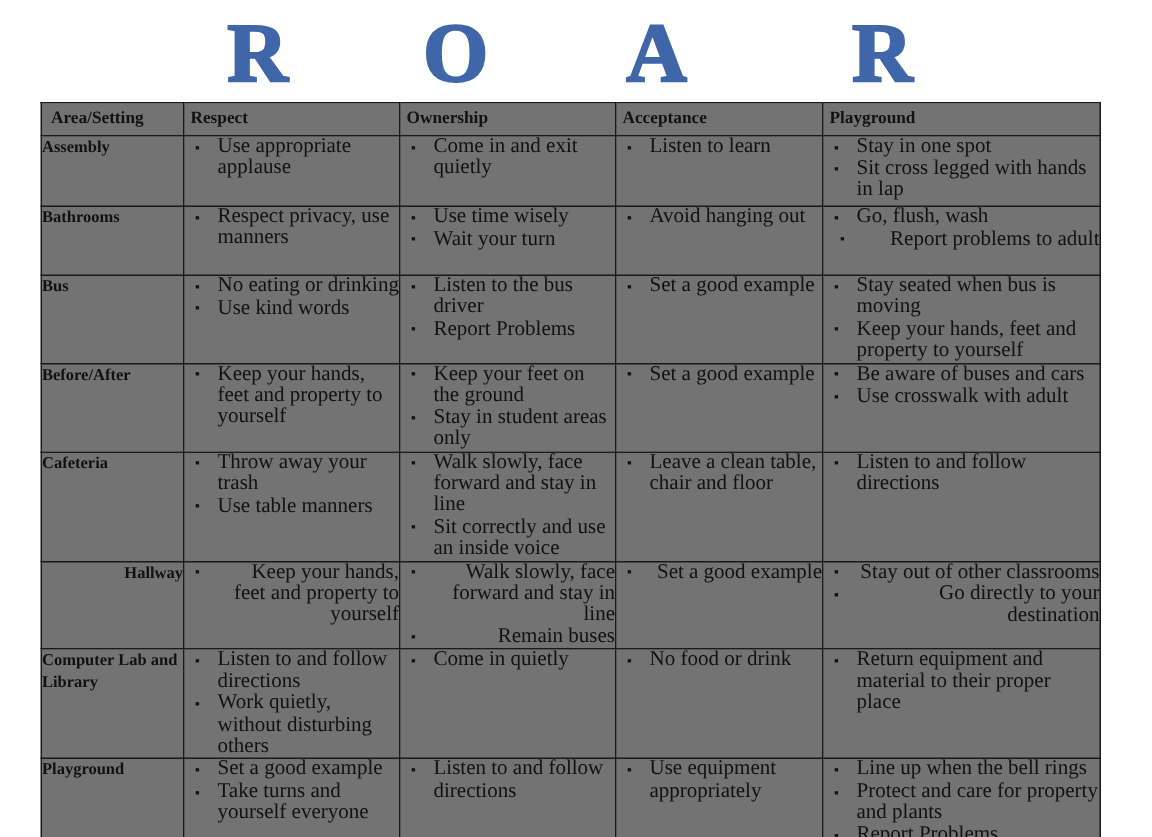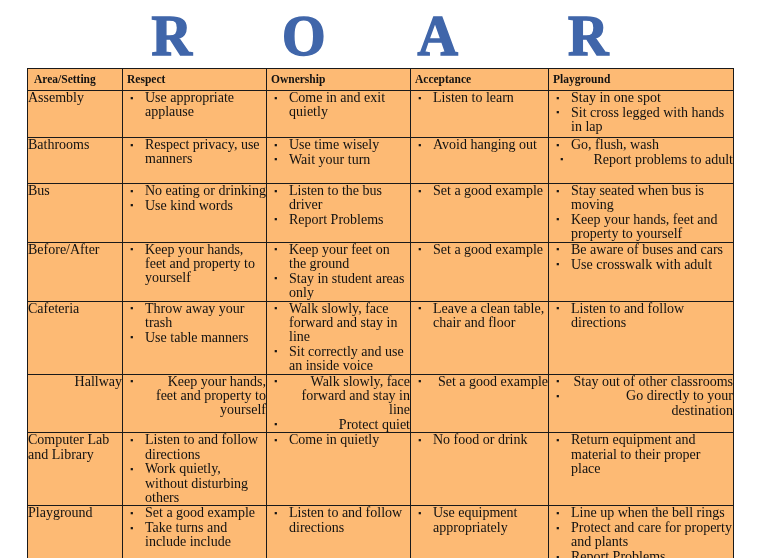--- a/index.html
+++ b/index.html
@@ -54,39 +54,39 @@
   #roar-table col.c1 { width: 144px; }
   #roar-table col.c2 { width: 144px; }
   #roar-table col.c3 { width: 138px; }
   #roar-table col.c4 { width: 185px; }
 
   #roar-table th,
   #roar-table td {
     border: 1.4px solid #1a1a1a;
     vertical-align: top;
     padding: 0;
-    background: #fdba74;
+    background: #737373;
   }
 
   #roar-table thead th {
     font-weight: bold;
     font-size: 11.5px;
     line-height: 14px;
     padding: 3px 4px 4px 4px;
     text-align: left;
     white-space: nowrap;
   }
   #roar-table thead th.area-head {
     text-align: left;
     padding-left: 6px;
   }
 
   td.setting-cell {
-    font-weight: normal;
-    font-size: 14px;
+    font-weight: bold;
+    font-size: 11px;
     line-height: 14.5px;
     padding: 4px 3px 4px 6px;
   }
 
   td.rule-cell {
     padding: 4px 5px 4px 3px;
     font-size: 11px;
     line-height: 14.2px;
   }
 
@@ -278,21 +278,21 @@
       <tr style="height: 56px; text-align: right;">
         <td class="setting-cell"><span>Hallway</span></td>
         <td class="rule-cell">
           <ul class="rule-list">
             <li>Keep your hands, feet and property to yourself</li>
           </ul>
         </td>
         <td class="rule-cell">
           <ul class="rule-list">
             <li>Walk slowly, face forward and stay in line</li>
-            <li>Protect quiet</li>
+            <li>Remain buses</li>
           </ul>
         </td>
         <td class="rule-cell">
           <ul class="rule-list">
             <li>Set a good example</li>
           </ul>
         </td>
         <td class="rule-cell">
           <ul class="rule-list">
             <li>Stay out of other classrooms</li>
@@ -322,21 +322,21 @@
           <ul class="rule-list">
             <li>Return equipment and material to their proper place</li>
           </ul>
         </td>
       </tr>
       <tr style="height: 58px;">
         <td class="setting-cell"><span>Playground</span></td>
         <td class="rule-cell">
           <ul class="rule-list">
             <li>Set a good example</li>
-            <li>Take turns and include include</li>
+            <li>Take turns and yourself everyone</li>
           </ul>
         </td>
         <td class="rule-cell">
           <ul class="rule-list">
             <li>Listen to and follow directions</li>
           </ul>
         </td>
         <td class="rule-cell">
           <ul class="rule-list">
             <li>Use equipment appropriately</li>

